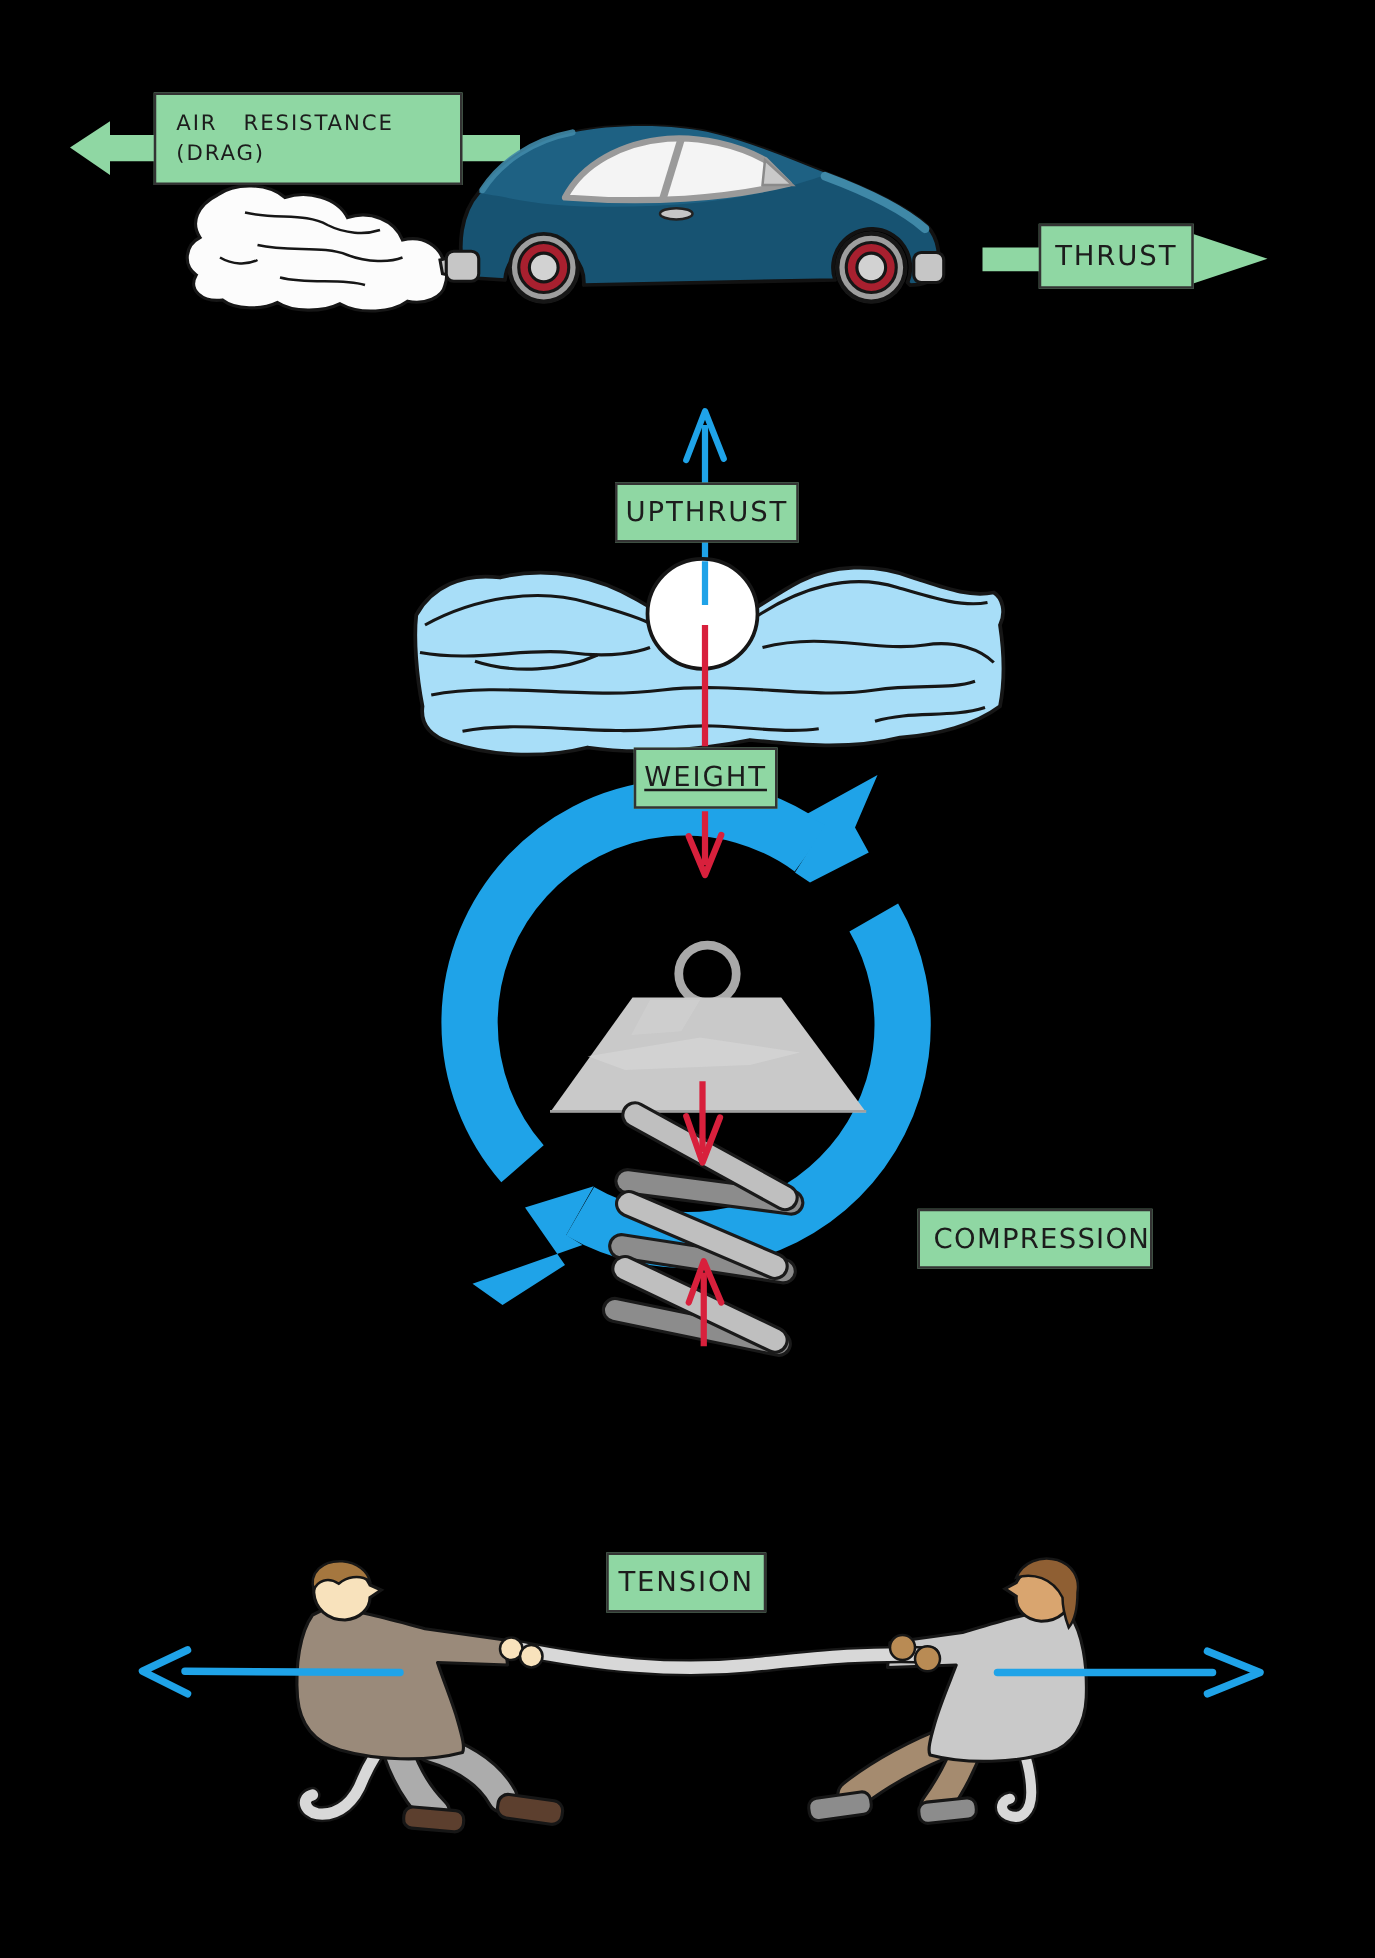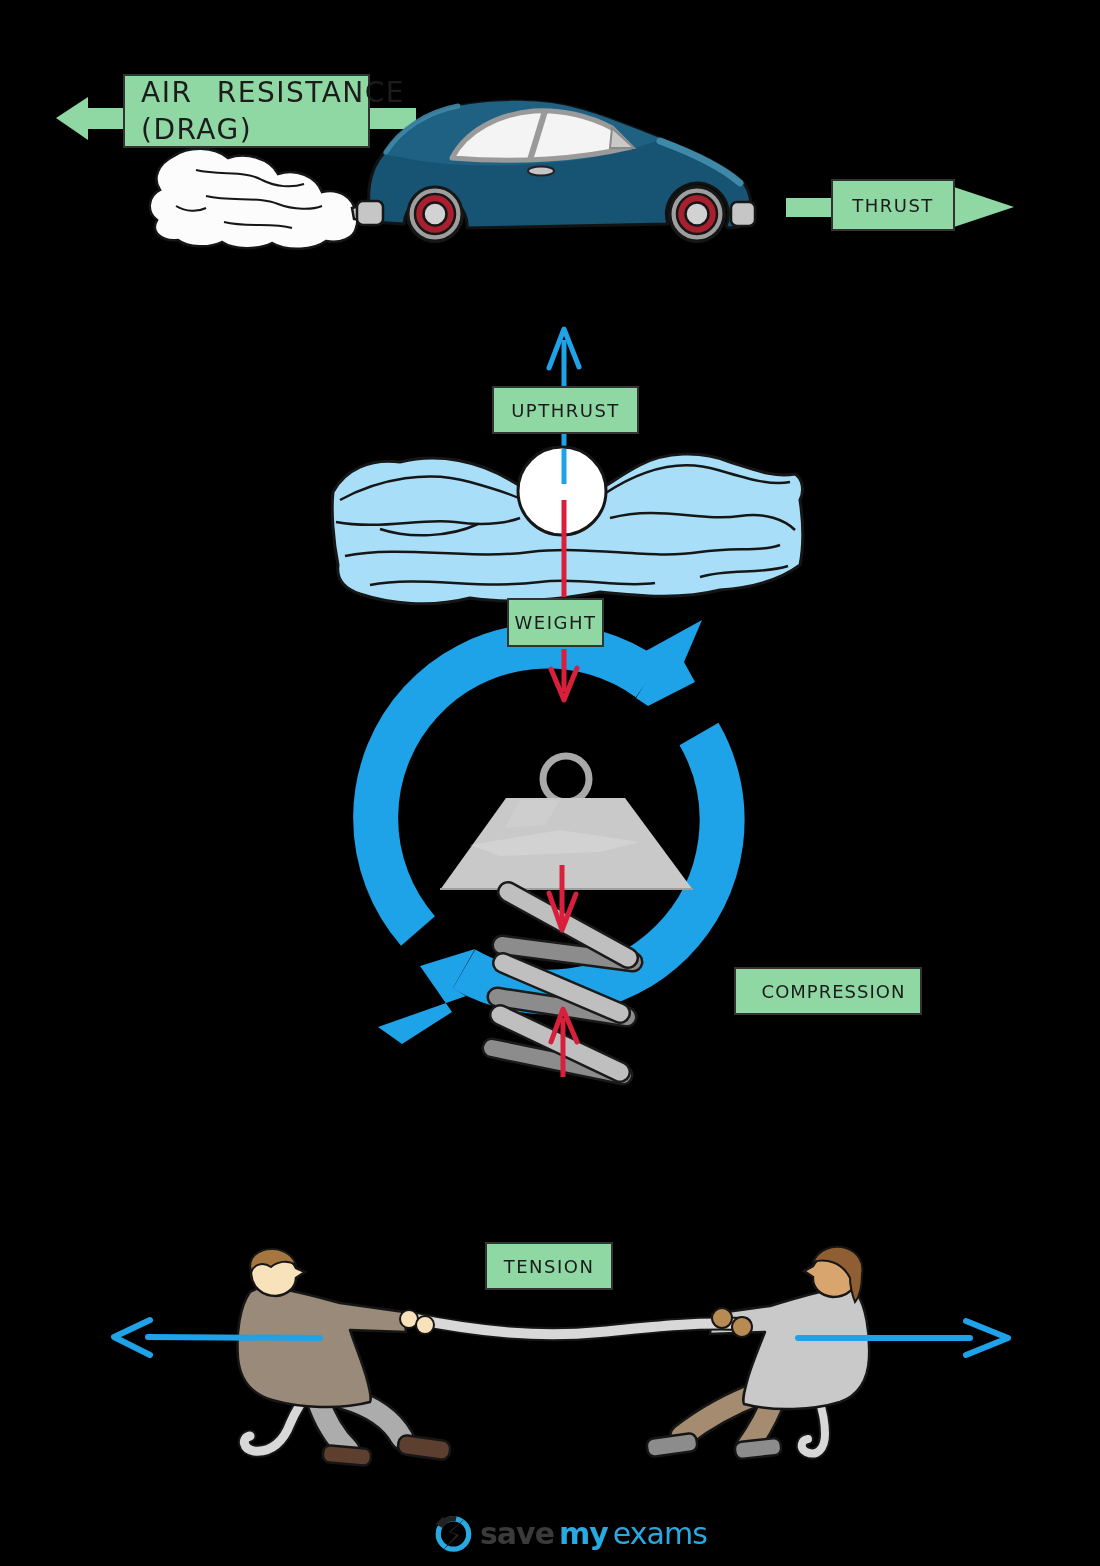--- a/index.html
+++ b/index.html
@@ -4,31 +4,31 @@
 <style>
   html,body{margin:0;padding:0;background:#000;}
   #stage{
     position:relative;width:1100px;height:1566px;background:#000;
     overflow:hidden;font-family:"DejaVu Sans",sans-serif;
   }
   #art{position:absolute;left:0;top:0;}
   .label{
     position:absolute;background:#8FD7A3;border:2px solid #333333;
     color:#1c1c1c;display:flex;align-items:center;justify-content:center;
-    letter-spacing:1.5px;box-sizing:border-box;font-size:18px;
+    letter-spacing:1.5px;box-sizing:border-box;font-size:22px;
     font-family:"DejaVu Sans",sans-serif;
   }
   .label .ln{white-space:nowrap;}
   #drag-label{left:123px;top:74px;width:247px;height:74px;
     flex-direction:column;align-items:flex-start;justify-content:center;
-    padding-left:16px;gap:4px;font-size:28px;}
+    padding-left:16px;gap:4px;font-size:17px;}
   #drag-label .wide{word-spacing:14px;}
   #thrust-label{left:831px;top:179px;width:124px;height:52px;}
   #upthrust-label{left:492px;top:386px;width:147px;height:48px;text-align:right;}
-  #weight-label{left:507px;top:598px;width:97px;height:49px;}
+  #weight-label{left:507px;top:598px;width:115px;height:49px;text-decoration:underline;}
   #compression-label{left:734px;top:967px;width:188px;height:48px;letter-spacing:1px;padding-left:11px;}
   #tension-label{left:485px;top:1242px;width:128px;height:48px;}
   #brand{
     position:absolute;left:433px;top:1511px;height:46px;
     display:flex;align-items:center;gap:5px;
   }
   #brand .word{font-size:30px;letter-spacing:-1px;line-height:46px;}
   #brand .save{color:#3A3A3A;font-weight:600;}
   #brand .my{color:#29A9E1;font-weight:700;}
   #brand .exams{color:#29A9E1;font-weight:500;}
@@ -302,25 +302,14 @@
 <div class="label" id="weight-label">
   <span class="ln">WEIGHT</span>
 </div>
 <div class="label" id="compression-label">
   <span class="ln">COMPRESSION</span>
 </div>
 <div class="label" id="tension-label">
   <span class="ln">TENSION</span>
 </div>
 
-<div id="brand">
-  <svg width="42" height="42" viewBox="0 0 40 40">
-    <circle cx="19.5" cy="20" r="14.5" fill="none" stroke="#29A9E1" stroke-width="5"></circle>
-    <path d="M 7 13 A 14.5 14.5 0 0 1 22 5.5" fill="none" stroke="#222222" stroke-width="5"></path>
-    <polygon points="33,3 15,18 22,21 8,37 25,21 17,18" fill="#222222"></polygon>
-    <polygon points="2,11 10,3 11,11" fill="#222222"></polygon>
-  </svg>
-  <span class="word save">save</span>
-  <span class="word my">my</span>
-  <span class="word exams">exams</span>
-</div>
 
 </div>
 
 </body></html>

